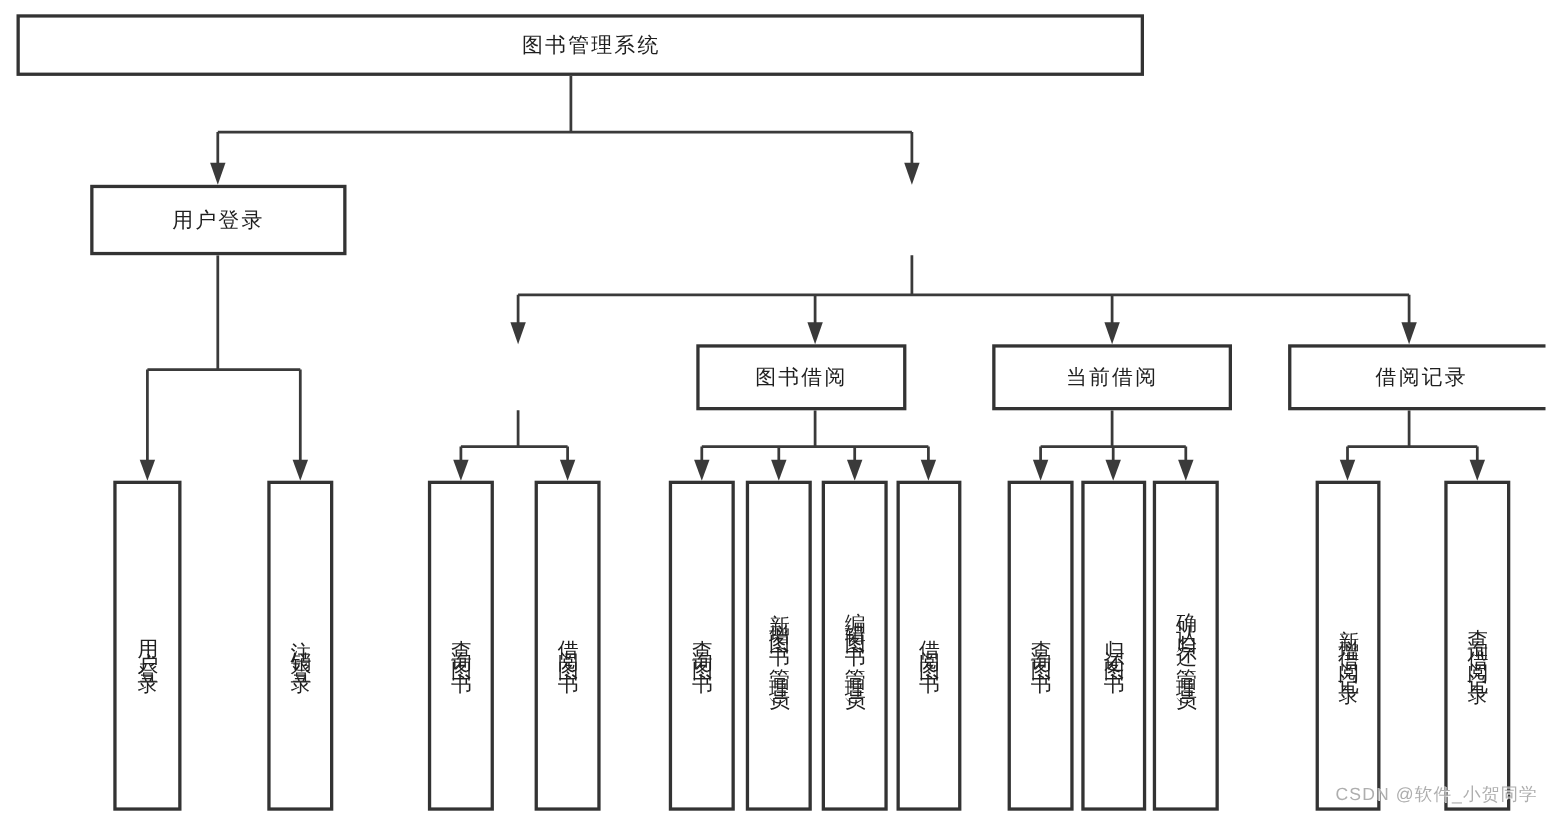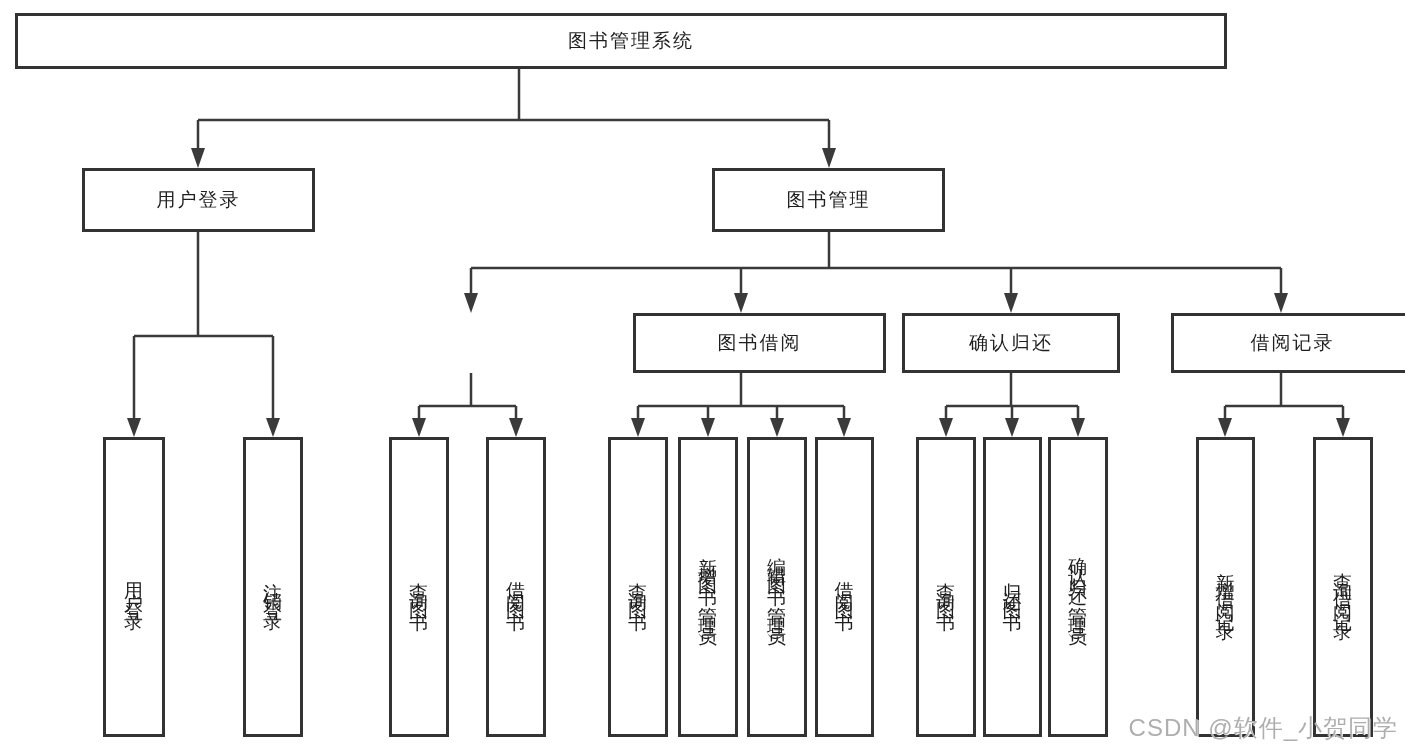--- a/index.html
+++ b/index.html
@@ -5,21 +5,21 @@
   html,body{margin:0;padding:0;background:#ffffff;}
   body{width:1405px;height:747px;overflow:hidden;font-family:"Liberation Sans","DejaVu Sans",sans-serif;}
   .stage{position:relative;width:1405px;height:747px;background:#ffffff;}
   .connectors{position:absolute;left:0;top:0;z-index:0;}
   .node{position:absolute;box-sizing:border-box;background:#ffffff;border:3px solid #333333;
         display:flex;align-items:center;justify-content:center;z-index:1;
         color:#1f1f1f;font-size:19px;letter-spacing:2px;}
   .hbox{white-space:nowrap;}
   .vbox span{writing-mode:vertical-rl;text-orientation:mixed;letter-spacing:10px;
              white-space:nowrap;line-height:1;}
-  .watermark{position:absolute;right:7px;top:712px;z-index:2;font-size:24px;
+  .watermark{position:absolute;right:7px;top:712px;z-index:2;font-size:16px;
              color:#aeaeae;letter-spacing:1px;
              text-shadow:1px 1px 0 rgba(255,255,255,0.9);}
 </style>
 </head>
 <body>
 
 <div class="stage">
 
   <svg class="connectors" width="1405" height="747" viewBox="0 0 1405 747">
     <g stroke="#3a3a3a" stroke-width="2.5" fill="none">
@@ -57,36 +57,33 @@
       <polygon points="770,418 784,418 777,437"></polygon>
       <polygon points="837,418 851,418 844,437"></polygon>
       <polygon points="939,418 953,418 946,437"></polygon>
       <polygon points="1005,418 1019,418 1012,437"></polygon>
       <polygon points="1071,418 1085,418 1078,437"></polygon>
       <polygon points="1218,418 1232,418 1225,437"></polygon>
       <polygon points="1336,418 1350,418 1343,437"></polygon>
     </g>
   </svg>
 
-  <div class="node hbox" style="left:15px;top:13px;width:1212px;height:56px;padding-left:20px;">
+  <div class="node hbox" style="left:15px;top:13px;width:1025px;height:56px;padding-left:20px;">
     <span>图书管理系统</span>
   </div>
 
   <div class="node hbox" style="left:82px;top:168px;width:233px;height:64px;">
     <span>用户登录</span>
   </div>
-  <div class="node hbox" style="left:712px;top:168px;width:233px;height:64px;">
-    <span>图书管理</span>
-  </div>
 
-  <div class="node hbox" style="left:633px;top:313px;width:253px;height:60px;">
+  <div class="node hbox" style="left:633px;top:313px;width:191px;height:60px;">
     <span>图书借阅</span>
   </div>
   <div class="node hbox" style="left:902px;top:313px;width:218px;height:60px;">
-    <span>确认归还</span>
+    <span>当前借阅</span>
   </div>
   <div class="node hbox" style="left:1171px;top:313px;width:243px;height:60px;">
     <span>借阅记录</span>
   </div>
 
   <div class="node vbox" style="left:103px;top:437px;width:62px;height:300px;">
     <span>用户登录</span>
   </div>
   <div class="node vbox" style="left:243px;top:437px;width:60px;height:300px;">
     <span>注销登录</span>

